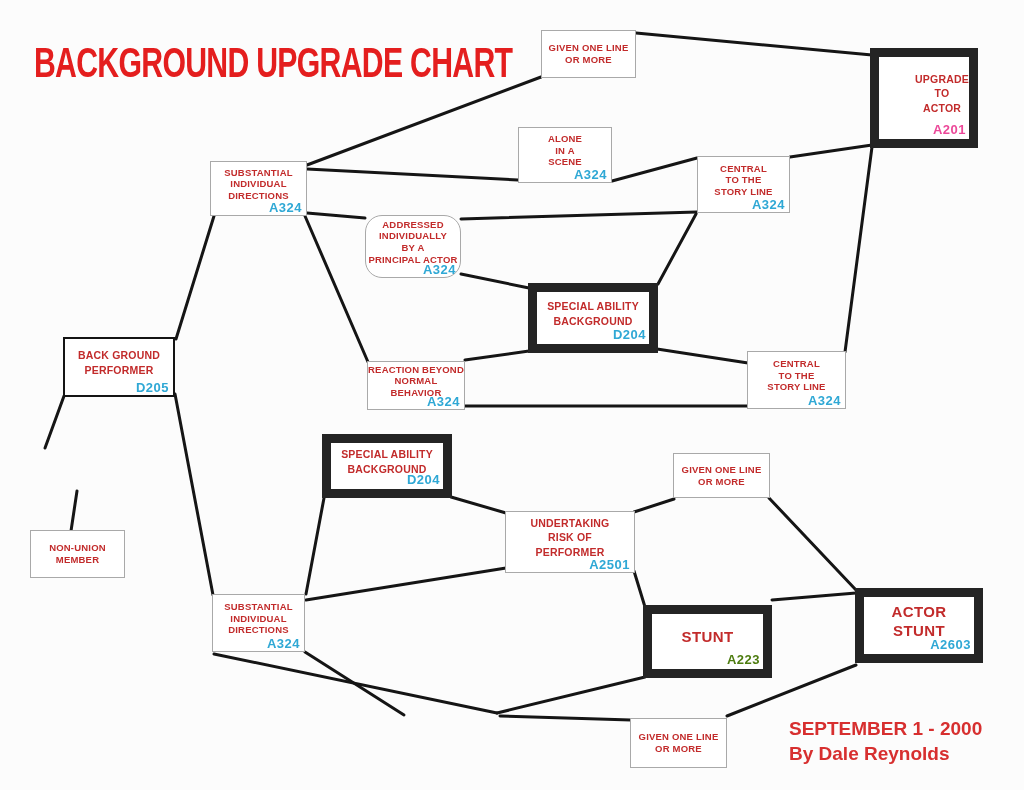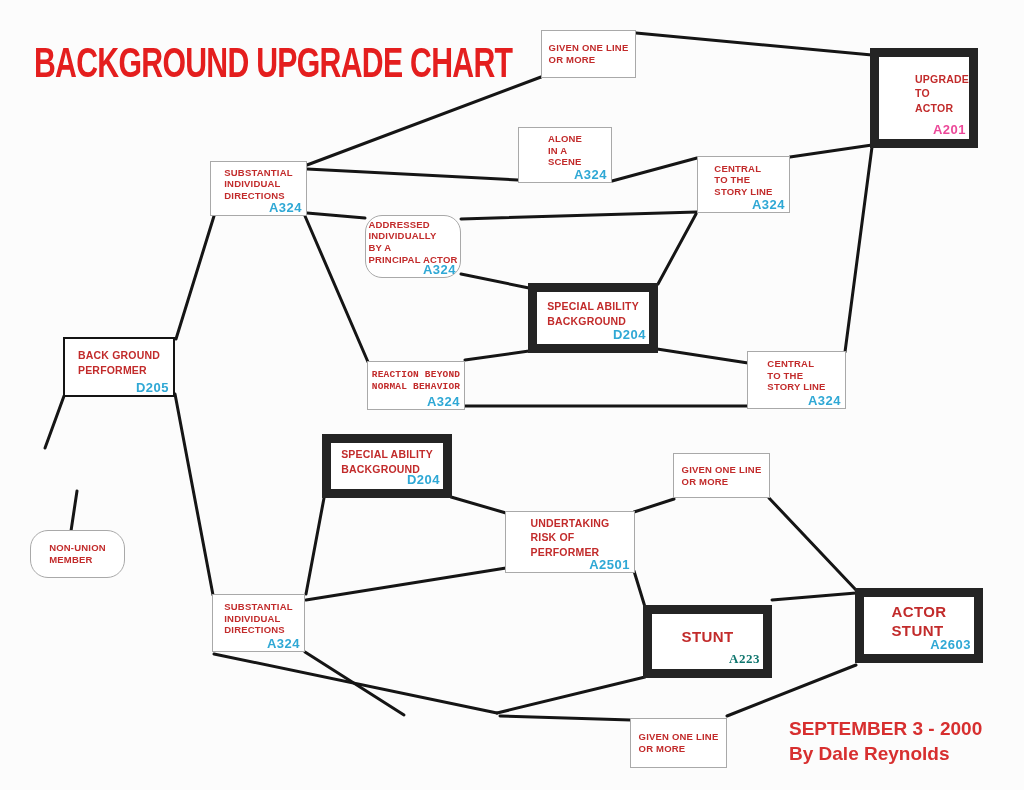--- a/index.html
+++ b/index.html
@@ -5,21 +5,21 @@
   html,body{margin:0;padding:0;}
   body{
     width:1024px;height:790px;position:relative;overflow:hidden;
     background:#fcfcfc;
     font-family:"Liberation Sans", sans-serif;
   }
   #stage{position:absolute;left:0;top:15px;width:1020px;height:790px;}
   svg#wires{position:absolute;left:0;top:0;z-index:1;}
   .node{
     position:absolute;z-index:2;background:#ffffff;box-sizing:border-box;
-    display:flex;align-items:center;justify-content:center;text-align:left;
+    display:flex;align-items:center;justify-content:center;text-align:center;
     font-weight:bold;
   }
   .node .lbl{white-space:pre-line;letter-spacing:0.2px;}
   .node .code{position:absolute;right:4px;bottom:0;font-size:13px;font-weight:bold;letter-spacing:0.5px;}
   .b-thin{border:1px solid #a9a9a9;}
   .b-black{border:2px solid #141414;}
   .b-thick{border:9px solid #242424;}
   .b-thick .code{right:3px;bottom:2px;}
   .ts-s .lbl{font-size:9.5px;line-height:1.22;}
   .ts-m .lbl{font-size:10.5px;line-height:1.35;}
@@ -66,21 +66,21 @@
       <line x1="769" y1="483" x2="856" y2="575" stroke="#151515" stroke-width="3" stroke-linecap="round"></line>
       <line x1="305" y1="637" x2="404" y2="700" stroke="#151515" stroke-width="3" stroke-linecap="round"></line>
       <line x1="214" y1="639" x2="497" y2="698" stroke="#151515" stroke-width="3" stroke-linecap="round"></line>
       <line x1="497" y1="698" x2="645" y2="662" stroke="#151515" stroke-width="3" stroke-linecap="round"></line>
       <line x1="500" y1="701" x2="631" y2="705" stroke="#151515" stroke-width="3" stroke-linecap="round"></line>
       <line x1="727" y1="701" x2="856" y2="650" stroke="#151515" stroke-width="3" stroke-linecap="round"></line>
       <line x1="772" y1="585" x2="856" y2="578" stroke="#151515" stroke-width="3" stroke-linecap="round"></line>
     </svg>
   <div id="chart-title" style="color: rgb(228, 30, 30);">BACKGROUND UPGRADE CHART</div>
   <div id="footer-credit" style="color: rgb(215, 47, 47);">
-    <div>SEPTEMBER 3 - 2000</div>
+    <div>SEPTEMBER 1 - 2000</div>
     <div>By Dale Reynolds</div>
   </div>
 <div class="node b-thin ts-s" style="left: 541px; top: 15px; width: 95px; height: 48px;">
       <div class="lbl" style="color: rgb(194, 43, 43);">GIVEN ONE LINE
 OR MORE</div>
     </div>
     <div class="node b-thick ts-m has-code" style="left: 870px; top: 33px; width: 108px; height: 100px; padding-left: 36px;">
       <div class="lbl" style="color: rgb(194, 43, 43);">UPGRADE
 TO
 ACTOR</div>
@@ -110,36 +110,36 @@
 BY A
 PRINCIPAL ACTOR</div>
       <div class="code" style="color: rgb(47, 168, 213);">A324</div>
     </div>
     <div class="node b-thick ts-m has-code" style="left: 528px; top: 268px; width: 130px; height: 70px;">
       <div class="lbl" style="color: rgb(194, 43, 43);">SPECIAL ABILITY
 BACKGROUND</div>
       <div class="code" style="color: rgb(47, 168, 213);">D204</div>
     </div>
     <div class="node b-thin ts-s has-code" style="left: 367px; top: 346px; width: 98px; height: 49px;">
-      <div class="lbl" style="color: rgb(194, 43, 43); font-family: Liberation Mono, monospace;">REACTION BEYOND
+      <div class="lbl" style="color: rgb(194, 43, 43);">REACTION BEYOND
 NORMAL BEHAVIOR</div>
       <div class="code" style="color: rgb(47, 168, 213);">A324</div>
     </div>
     <div class="node b-thin ts-s has-code" style="left: 747px; top: 336px; width: 99px; height: 58px;">
       <div class="lbl" style="color: rgb(194, 43, 43);">CENTRAL
 TO THE
 STORY LINE</div>
       <div class="code" style="color: rgb(47, 168, 213);">A324</div>
     </div>
     <div class="node b-black ts-m has-code" style="left: 63px; top: 322px; width: 112px; height: 60px;">
       <div class="lbl" style="color: rgb(194, 43, 43);">BACK GROUND
 PERFORMER</div>
       <div class="code" style="color: rgb(47, 168, 213);">D205</div>
     </div>
-    <div class="node b-thin ts-s" style="left: 30px; top: 515px; width: 95px; height: 48px; border-radius: 18px;">
+    <div class="node b-thin ts-s" style="left: 30px; top: 515px; width: 95px; height: 48px;">
       <div class="lbl" style="color: rgb(194, 43, 43);">NON-UNION
 MEMBER</div>
     </div>
     <div class="node b-thick ts-m has-code" style="left: 322px; top: 419px; width: 130px; height: 64px;">
       <div class="lbl" style="color: rgb(194, 43, 43);">SPECIAL ABILITY
 BACKGROUND</div>
       <div class="code" style="color: rgb(47, 168, 213);">D204</div>
     </div>
     <div class="node b-thin ts-m has-code" style="left: 505px; top: 496px; width: 130px; height: 62px;">
       <div class="lbl" style="color: rgb(194, 43, 43);">UNDERTAKING
@@ -152,21 +152,21 @@
 OR MORE</div>
     </div>
     <div class="node b-thin ts-s has-code" style="left: 212px; top: 579px; width: 93px; height: 58px;">
       <div class="lbl" style="color: rgb(194, 43, 43);">SUBSTANTIAL
 INDIVIDUAL
 DIRECTIONS</div>
       <div class="code" style="color: rgb(47, 168, 213);">A324</div>
     </div>
     <div class="node b-thick ts-l has-code" style="left: 643px; top: 590px; width: 129px; height: 73px;">
       <div class="lbl" style="color: rgb(194, 43, 43);">STUNT</div>
-      <div class="code" style="color: #0f766e; font-family: Liberation Serif, serif;">A223</div>
+      <div class="code" style="color: #4d7c0f;">A223</div>
     </div>
     <div class="node b-thick ts-l has-code" style="left: 855px; top: 573px; width: 128px; height: 75px;">
       <div class="lbl" style="color: rgb(194, 43, 43);">ACTOR
 STUNT</div>
       <div class="code" style="color: rgb(47, 168, 213);">A2603</div>
     </div>
     <div class="node b-thin ts-s" style="left: 630px; top: 703px; width: 97px; height: 50px;">
       <div class="lbl" style="color: rgb(194, 43, 43);">GIVEN ONE LINE
 OR MORE</div>
     </div>

